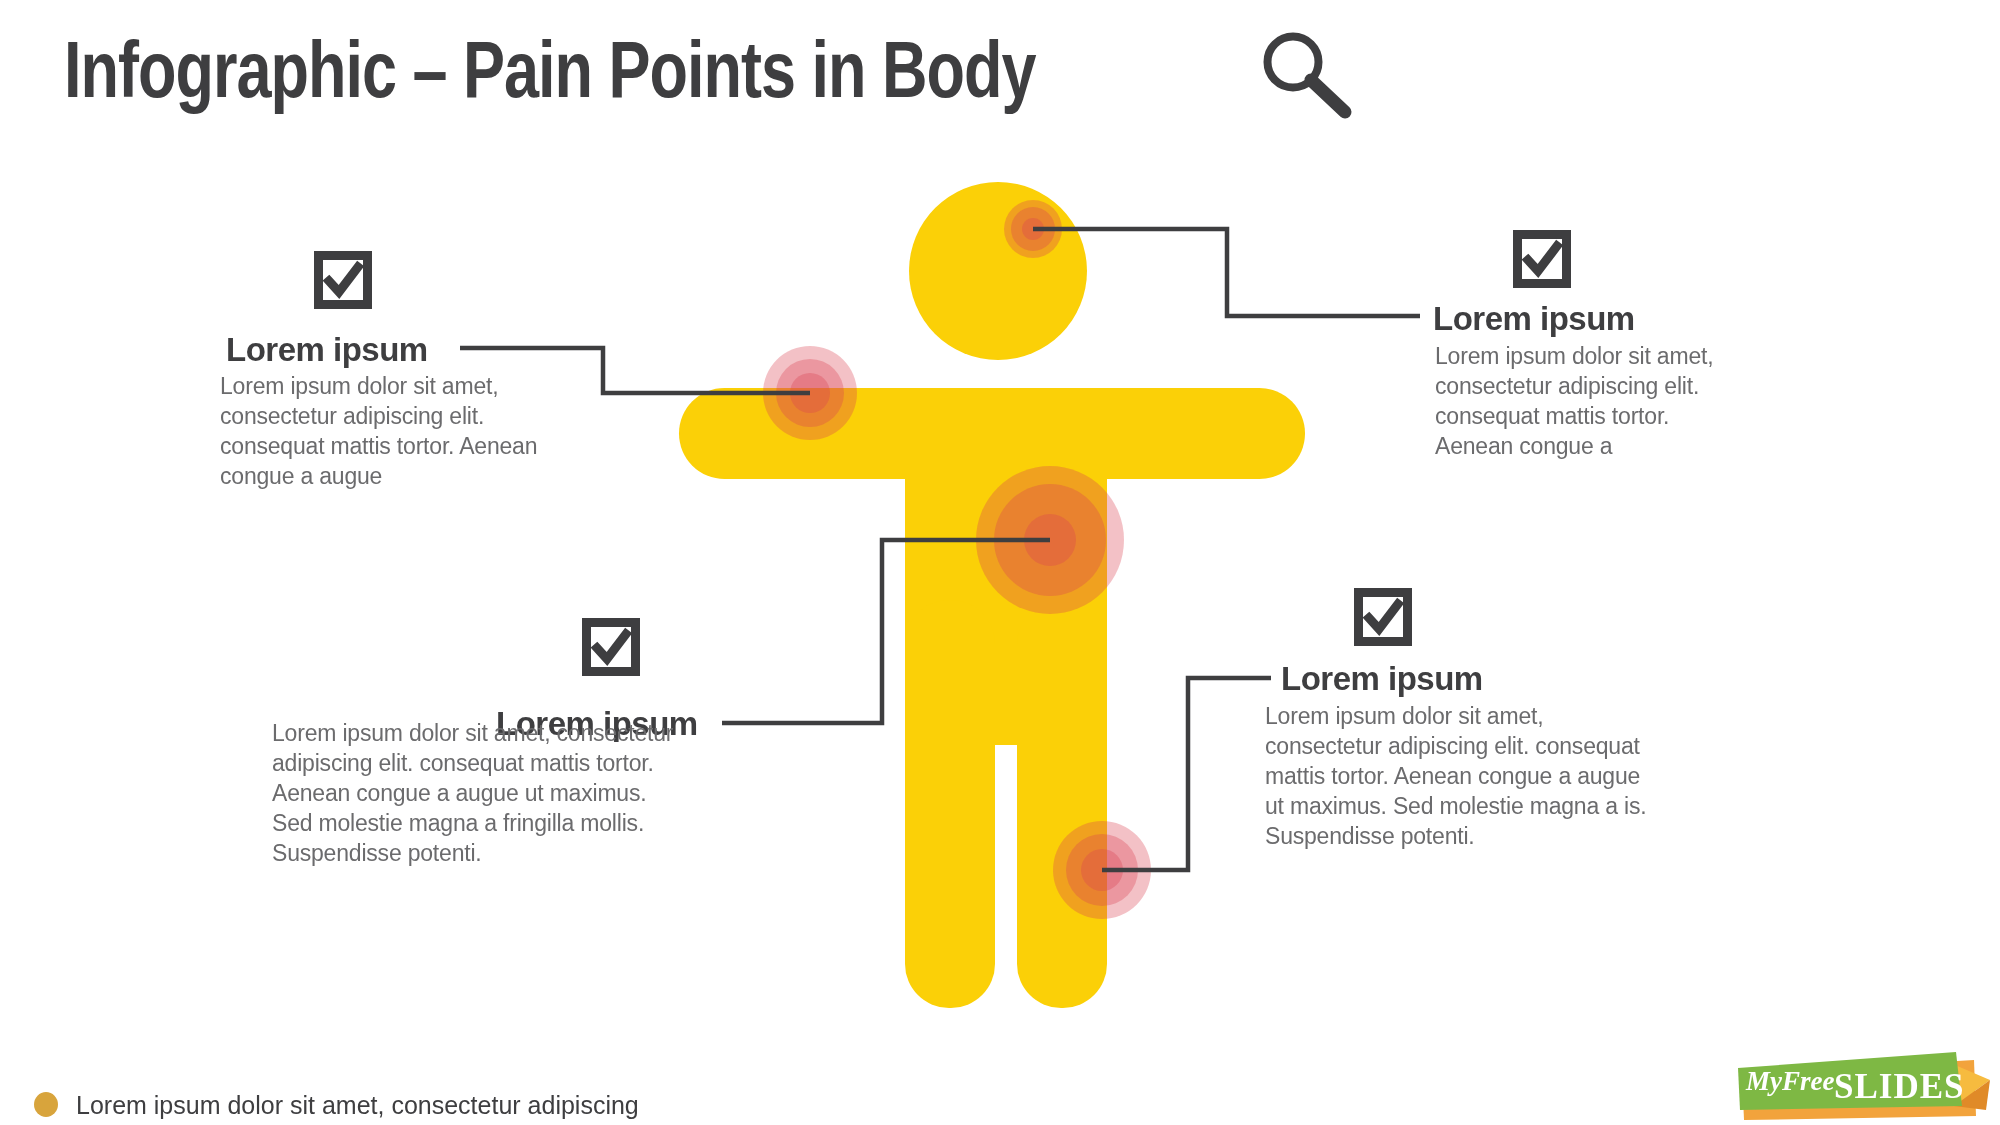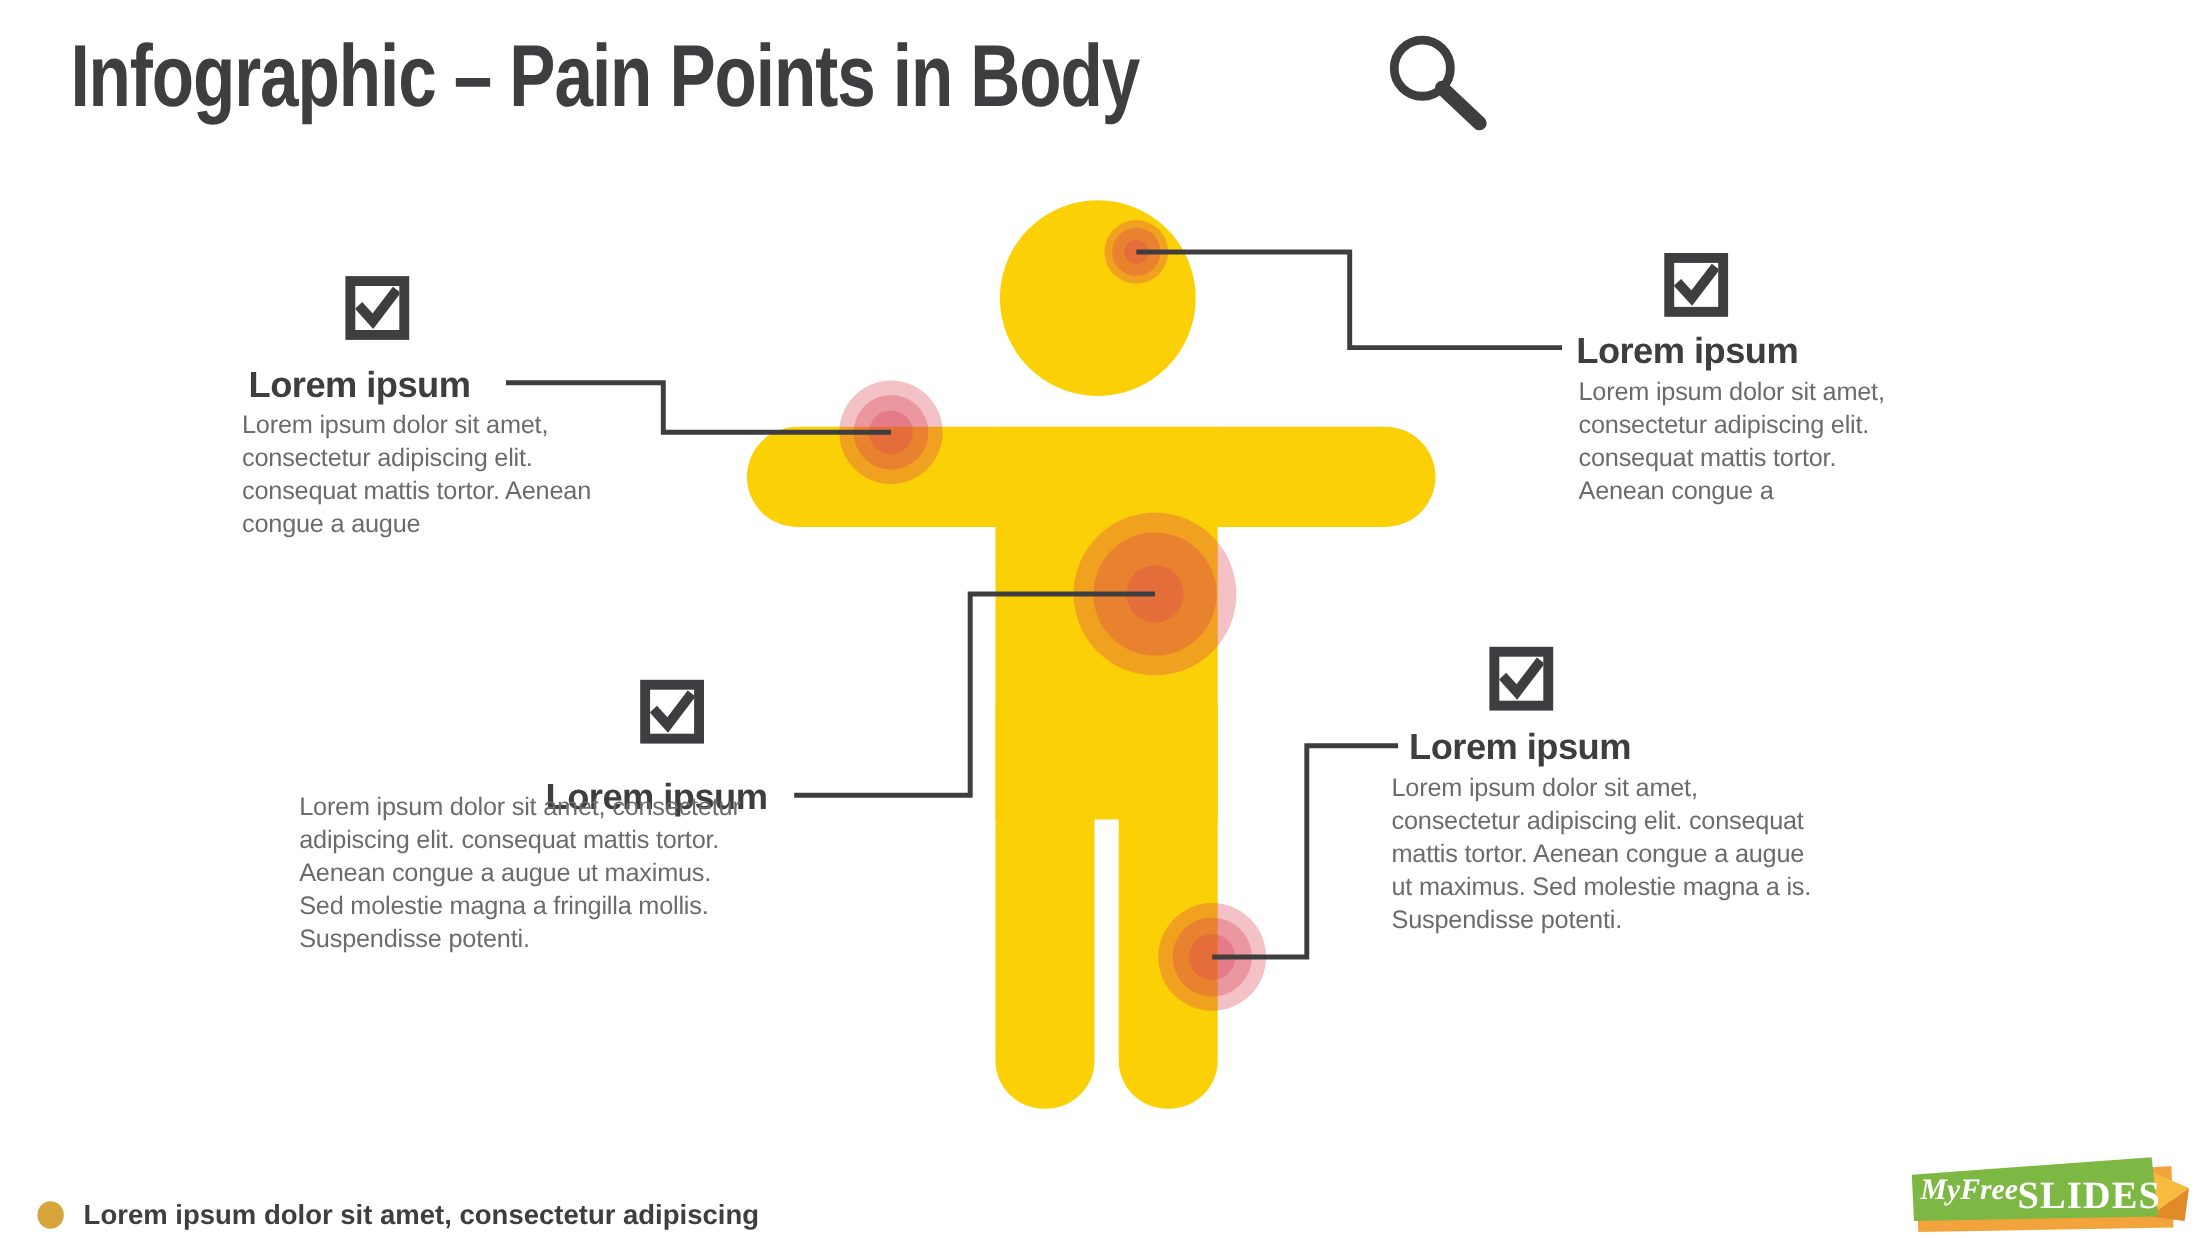--- a/index.html
+++ b/index.html
@@ -37,21 +37,21 @@
     font-size:23px;color:var(--body-gray);line-height:30px;
     letter-spacing:-0.2px;white-space:pre-line;
   }
 
   
   #footer-bullet{
     left:34px;top:1092px;width:24px;height:25px;border-radius:50%;
     background:var(--bullet-gold);
   }
   #footer-text{
-    left:76px;top:1091px;font-size:25px;font-weight:bold;color:var(--ink);
+    left:76px;top:1091px;font-size:25px;font-weight:normal;color:var(--ink);
     white-space:nowrap;
   }
 
   
   .logo-script{font-family:"Liberation Serif", serif;font-style:italic;
     font-weight:bold;font-size:27px;fill:#ffffff;}
   .logo-caps{font-family:"Liberation Serif", serif;font-weight:bold;
     font-size:35px;fill:#ffffff;letter-spacing:1px;}
 </style>
 </head>

